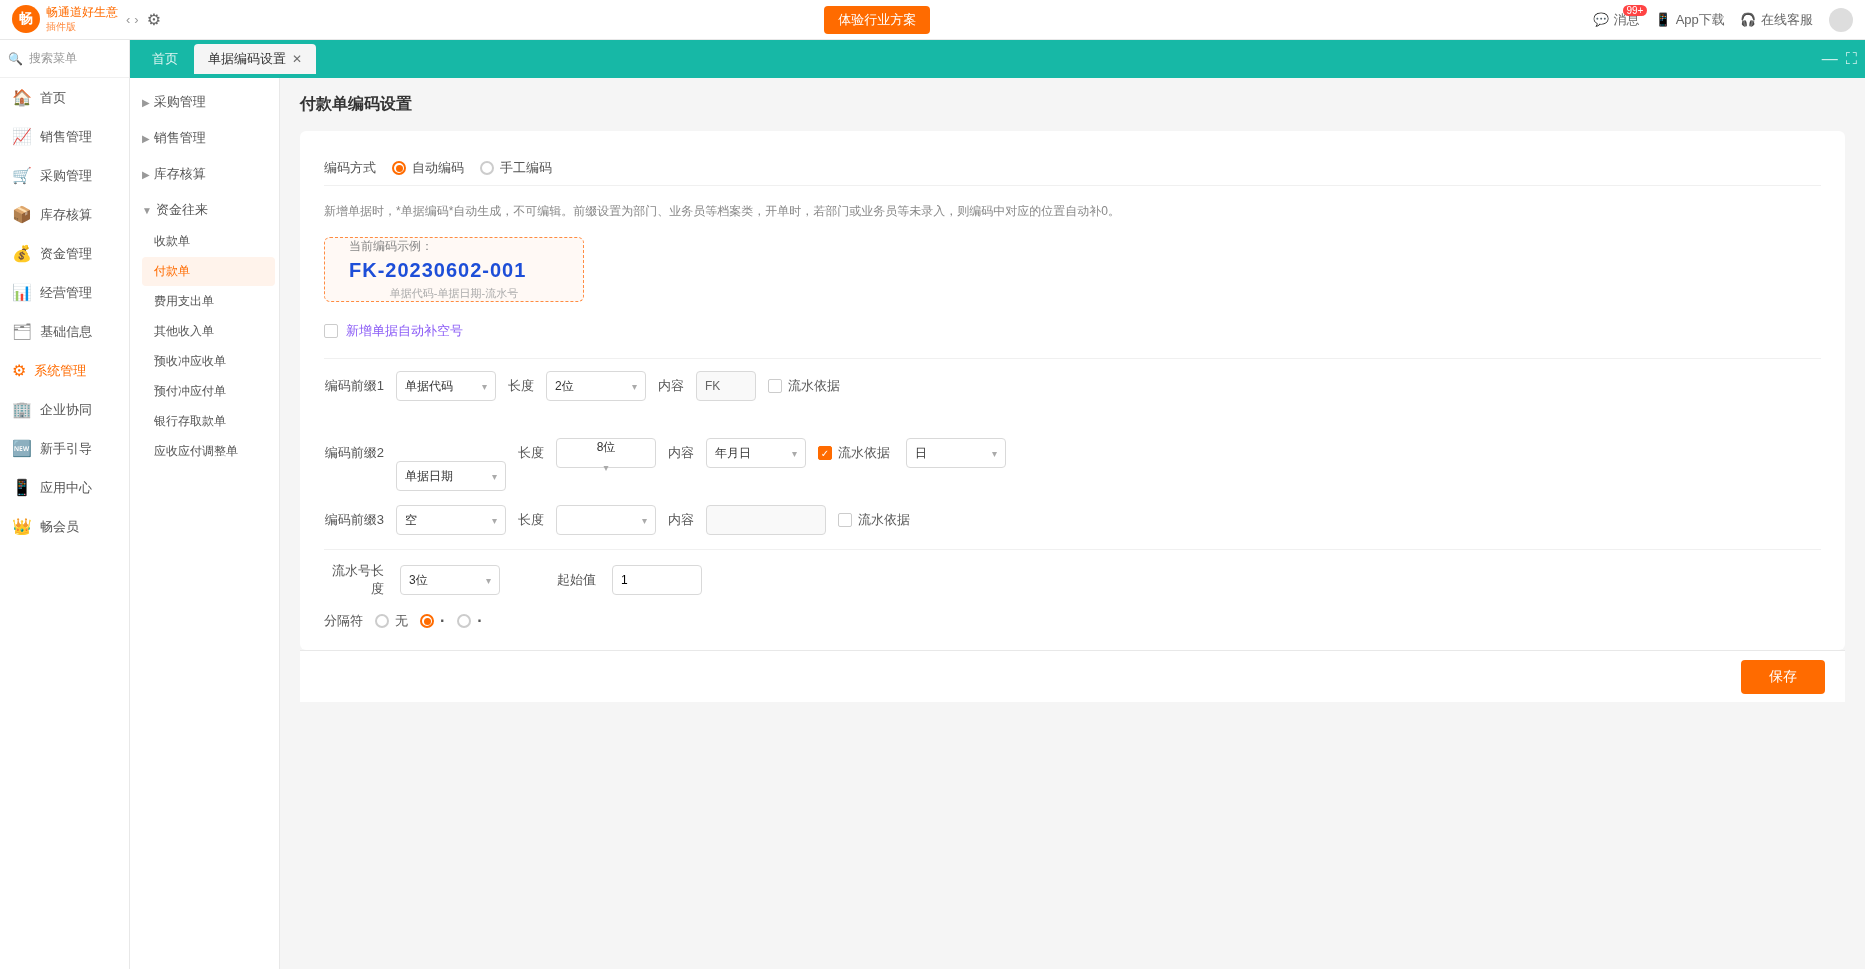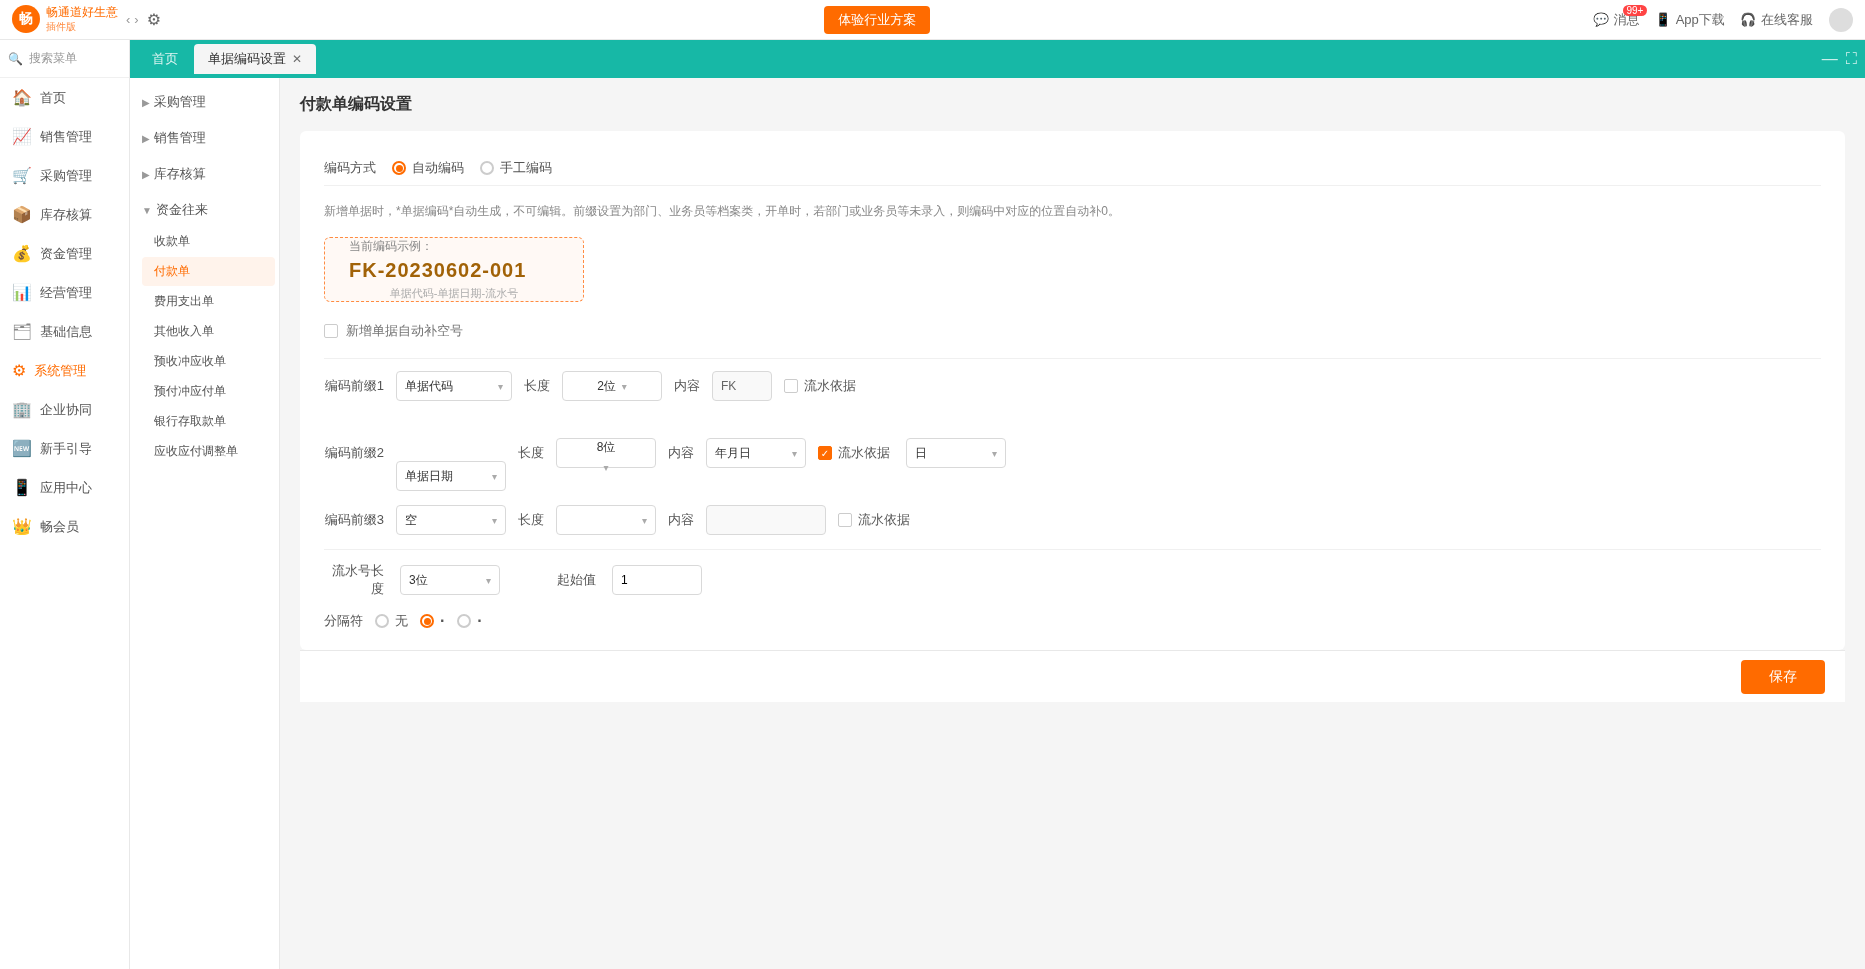--- a/index.html
+++ b/index.html
@@ -178,25 +178,25 @@
     
     .code-preview {
       border: 1.5px dashed #ff8c42;
       border-radius: 6px;
       background: #fff9f5;
       padding: 0 24px;
       margin-bottom: 20px;
       display: inline-block;
       min-width: 260px;
     }
-    .code-preview-main { font-size: 20px; font-weight: 700; color: #a16207; letter-spacing: 1px; }
+    .code-preview-main { font-size: 20px; font-weight: 700; color: #1d4ed8; letter-spacing: 1px; }
     .code-preview-sub { font-size: 11px; color: #aaa; margin-top: 4px; text-align: center; }
 
     
-    .auto-fill-row { display: flex; align-items: center; gap: 8px; margin-bottom: 18px; font-size: 13px; color: #737373; }
+    .auto-fill-row { display: flex; align-items: center; gap: 8px; margin-bottom: 18px; font-size: 13px; color: #8b5cf6; }
     .check-box { width: 14px; height: 14px; border: 1.5px solid #ccc; border-radius: 2px; cursor: pointer; }
 
     
     .form-row { display: flex; align-items: center; gap: 12px; margin-bottom: 14px; flex-wrap: wrap; }
     .form-label { color: #555; font-size: 13px; width: 60px; text-align: right; flex-shrink: 0; }
     .form-select {
       height: 30px; border: 1px solid #d9d9d9; border-radius: 4px;
       padding: 0 8px; background: #fff; display: flex; align-items: center;
       justify-content: space-between; cursor: pointer; min-width: 100px; font-size: 12px; color: #333;
       gap: 6px;
@@ -429,26 +429,26 @@
           <div class="auto-fill-row">
             <div class="check-box"></div>
             <span>新增单据自动补空号</span>
           </div>
 
           <hr class="divider-line">
 
           
           <div class="form-row">
             <span class="form-label">编码前缀1</span>
-            <div class="form-select" style="width:116px;">
+            <div class="form-select" style="width:100px;">
               <span>单据代码</span>
               <span class="select-arrow">▾</span>
             </div>
             <span class="length-label">长度</span>
-            <div class="form-select" style="width:80px;justify-content:center;">
+            <div class="form-select" style="width:80px;">
               <span>2位</span>
               <span class="select-arrow">▾</span>
             </div>
             <span class="content-label">内容</span>
             <div class="form-input-value">
               <span>FK</span>
             </div>
             <div class="checkbox-row">
               <div class="checkbox-square"></div>
               <span class="stream-label">流水依据</span>

